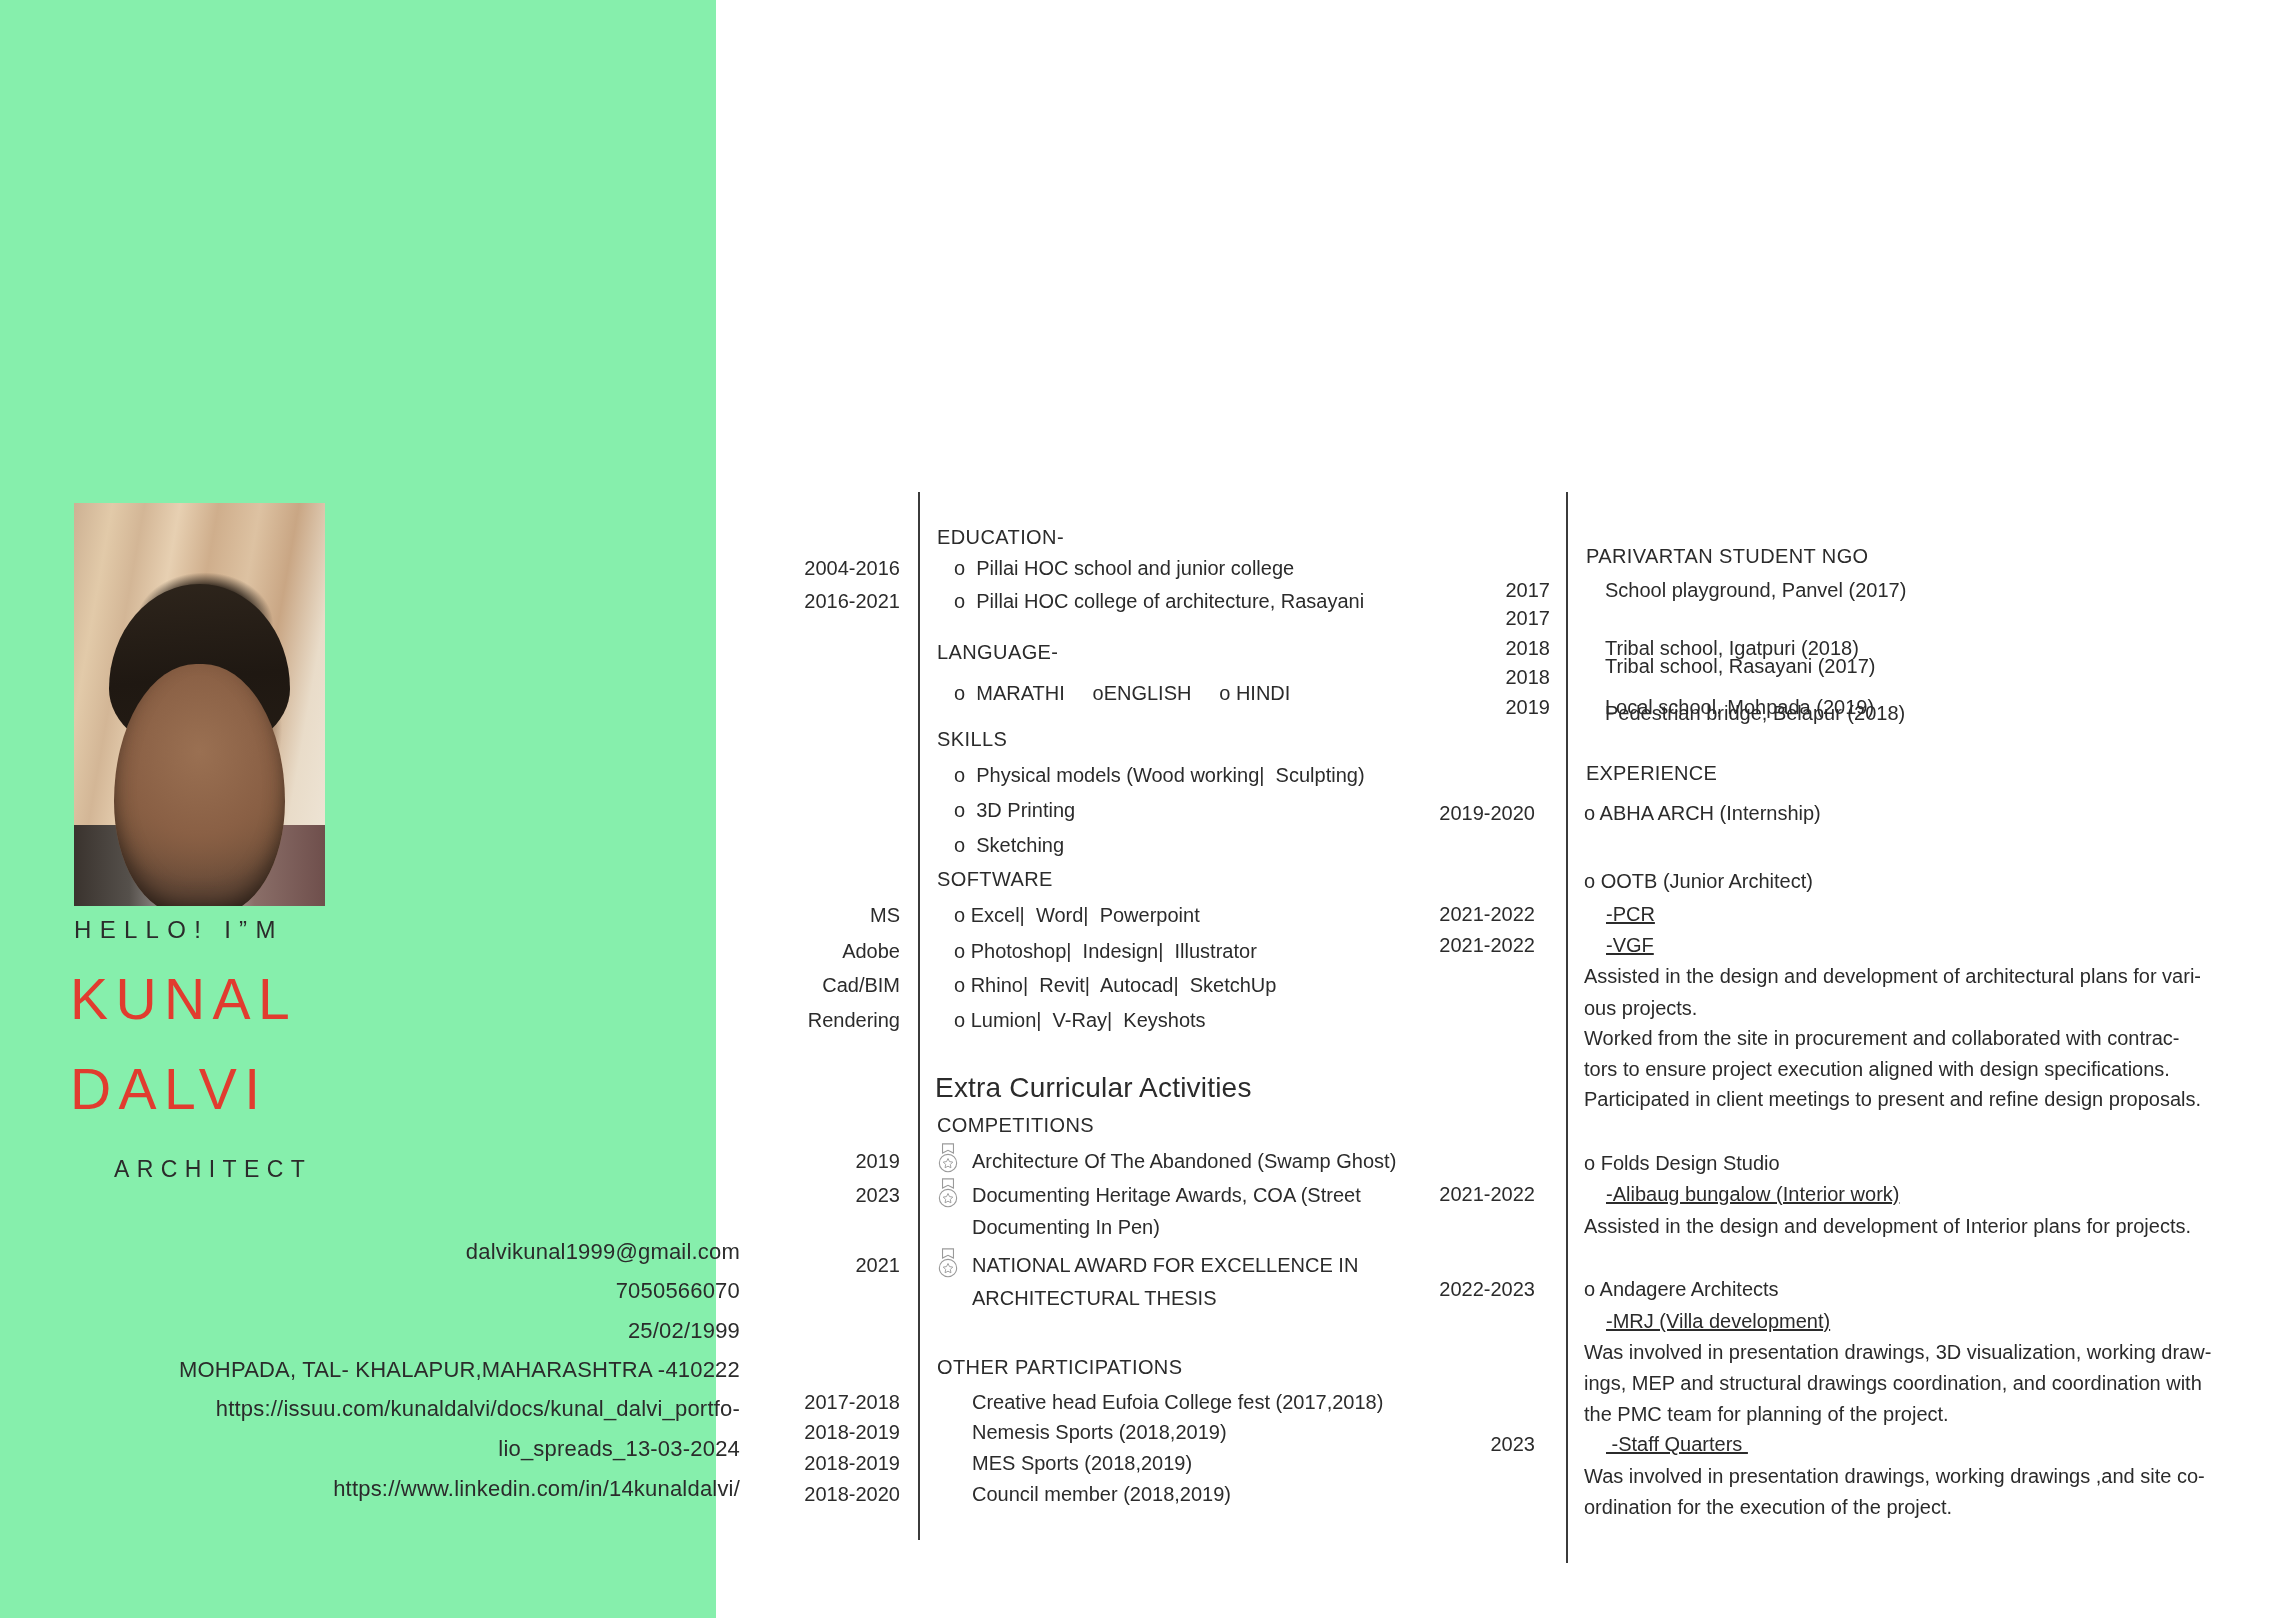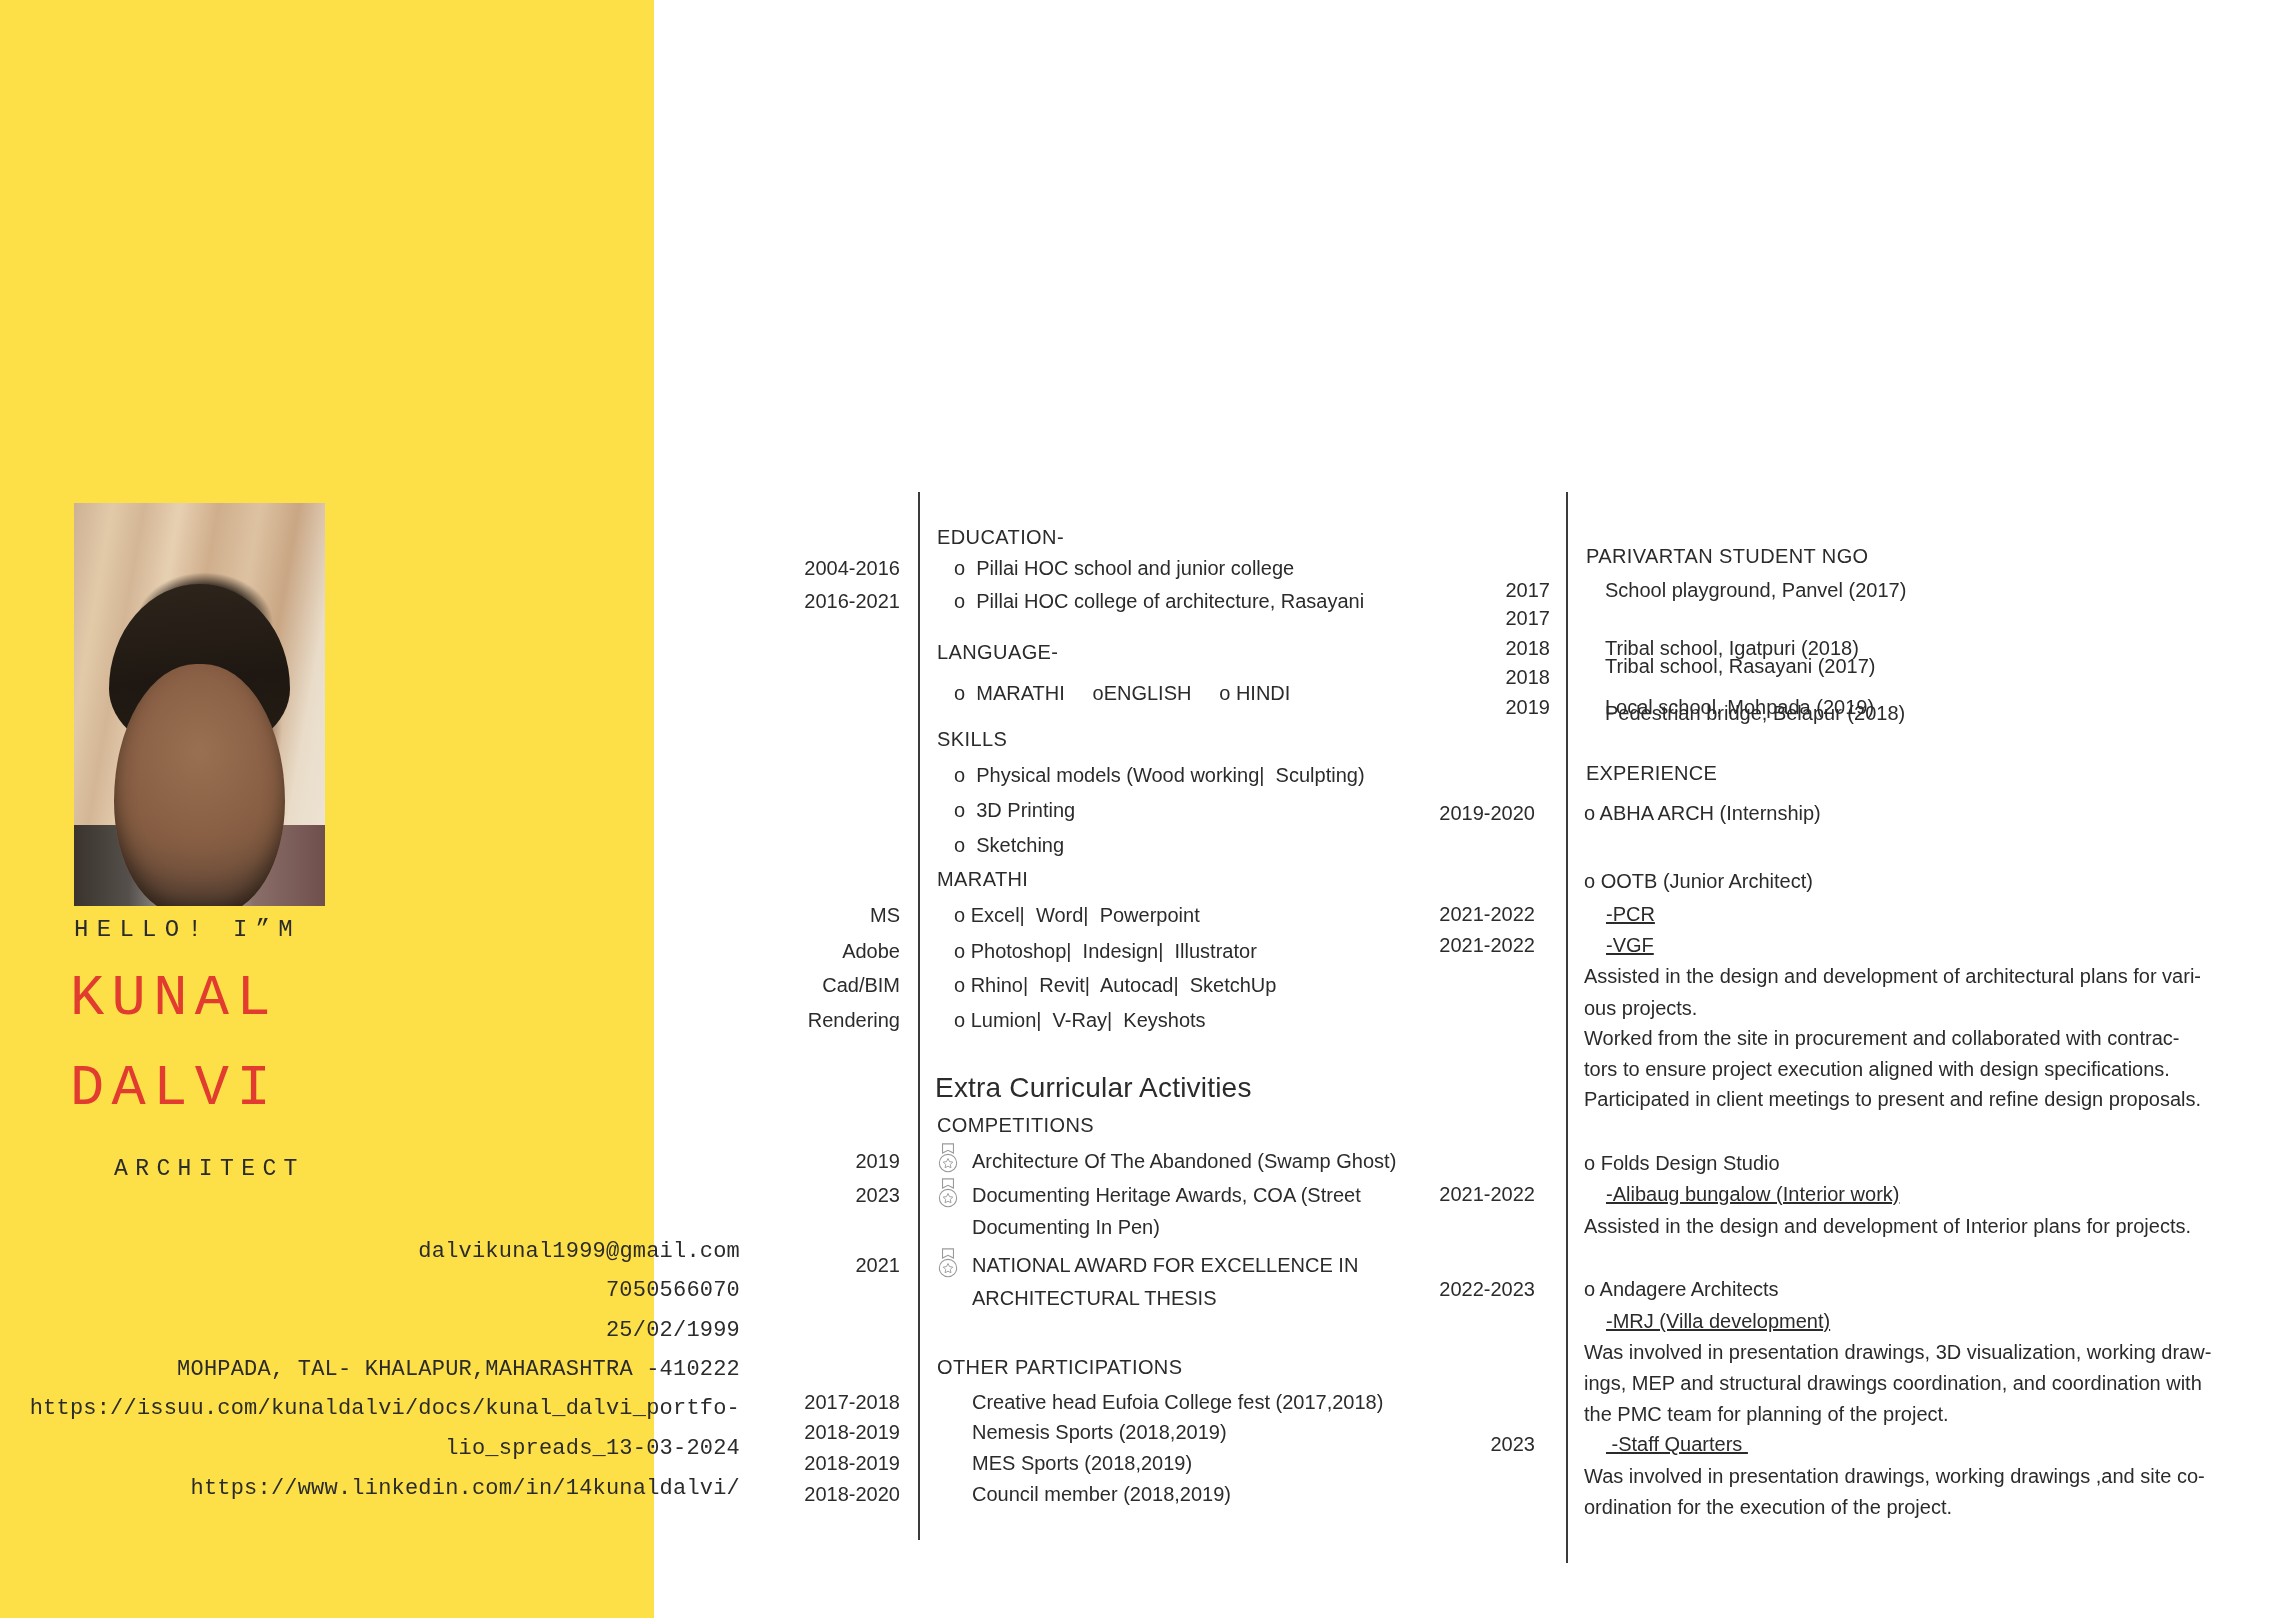--- a/index.html
+++ b/index.html
@@ -16,24 +16,23 @@
     width: 2290px;
     height: 1619px;
     background: #ffffff;
     overflow: hidden;
   }
 
   
   #left-panel {
     position: absolute;
     left: 0; top: 0;
-    width: 654px;
+    width: 716px;
     height: 1619px;
-    background: #fde047;
-    font-family: Liberation Mono, monospace;
+    background: #86efac;
   }
 
   #photo-frame {
     position: absolute;
     left: 74px;
     top: 503px;
     width: 251px;
     height: 403px;
     overflow: hidden;
     background: #d8c4ad;
@@ -195,21 +194,21 @@
     <div class="mid-abs" style="left:192px; top:590px;">o  Pillai HOC college of architecture, Rasayani</div>
 
     <div class="mid-abs sec-head" style="left:175px; top:641px;">LANGUAGE-</div>
     <div class="mid-abs" style="left:192px; top:682px;">o  MARATHI     oENGLISH     o HINDI</div>
 
     <div class="mid-abs sec-head" style="left:175px; top:728px;">SKILLS</div>
     <div class="mid-abs" style="left:192px; top:764px;">o  Physical models (Wood working|  Sculpting)</div>
     <div class="mid-abs" style="left:192px; top:799px;">o  3D Printing</div>
     <div class="mid-abs" style="left:192px; top:834px;">o  Sketching</div>
 
-    <div class="mid-abs sec-head" style="left:175px; top:868px;">MARATHI</div>
+    <div class="mid-abs sec-head" style="left:175px; top:868px;">SOFTWARE</div>
 
     <div class="mid-date" style="left:0px; top:904px;">MS</div>
     <div class="mid-abs" style="left:192px; top:904px;">o Excel|  Word|  Powerpoint</div>
 
     <div class="mid-date" style="left:0px; top:940px;">Adobe</div>
     <div class="mid-abs" style="left:192px; top:940px;">o Photoshop|  Indesign|  Illustrator</div>
 
     <div class="mid-date" style="left:0px; top:974px;">Cad/BIM</div>
     <div class="mid-abs" style="left:192px; top:974px;">o Rhino|  Revit|  Autocad|  SketchUp</div>
 

